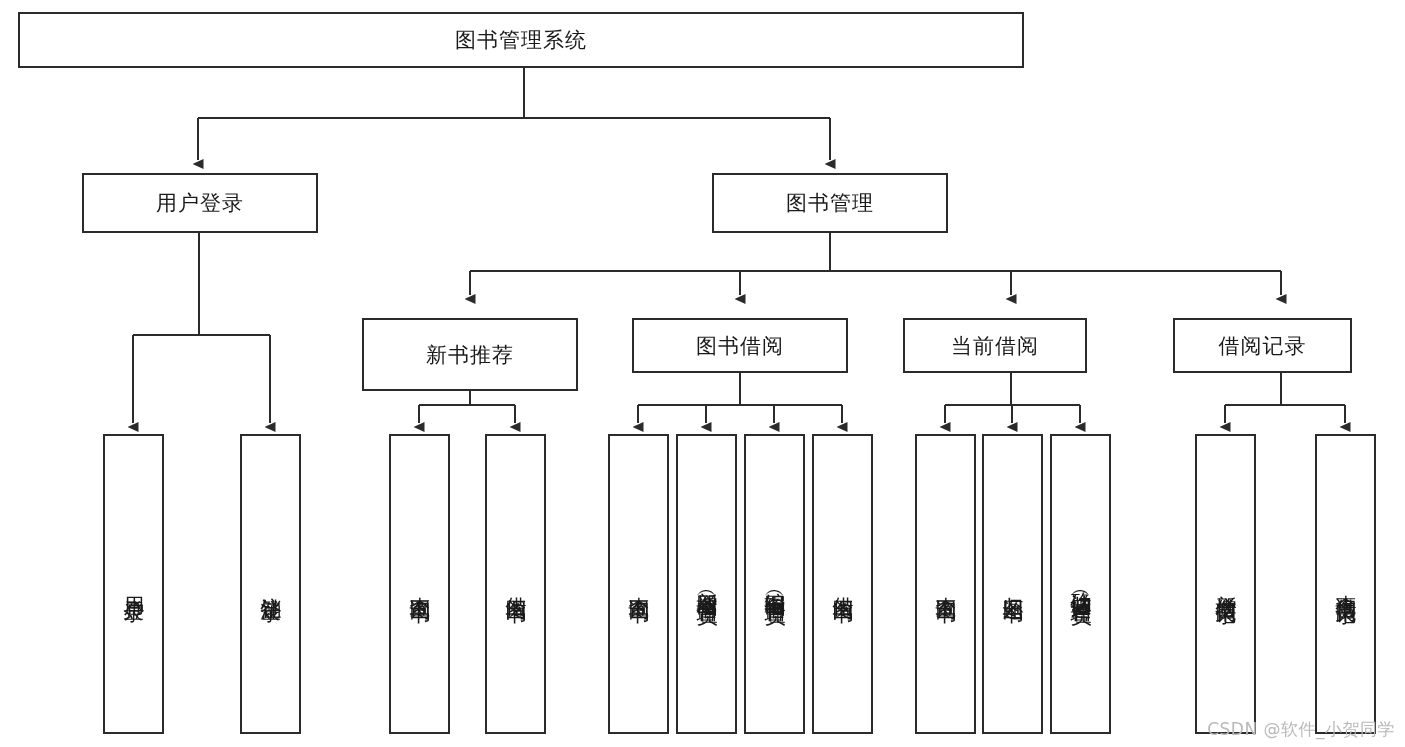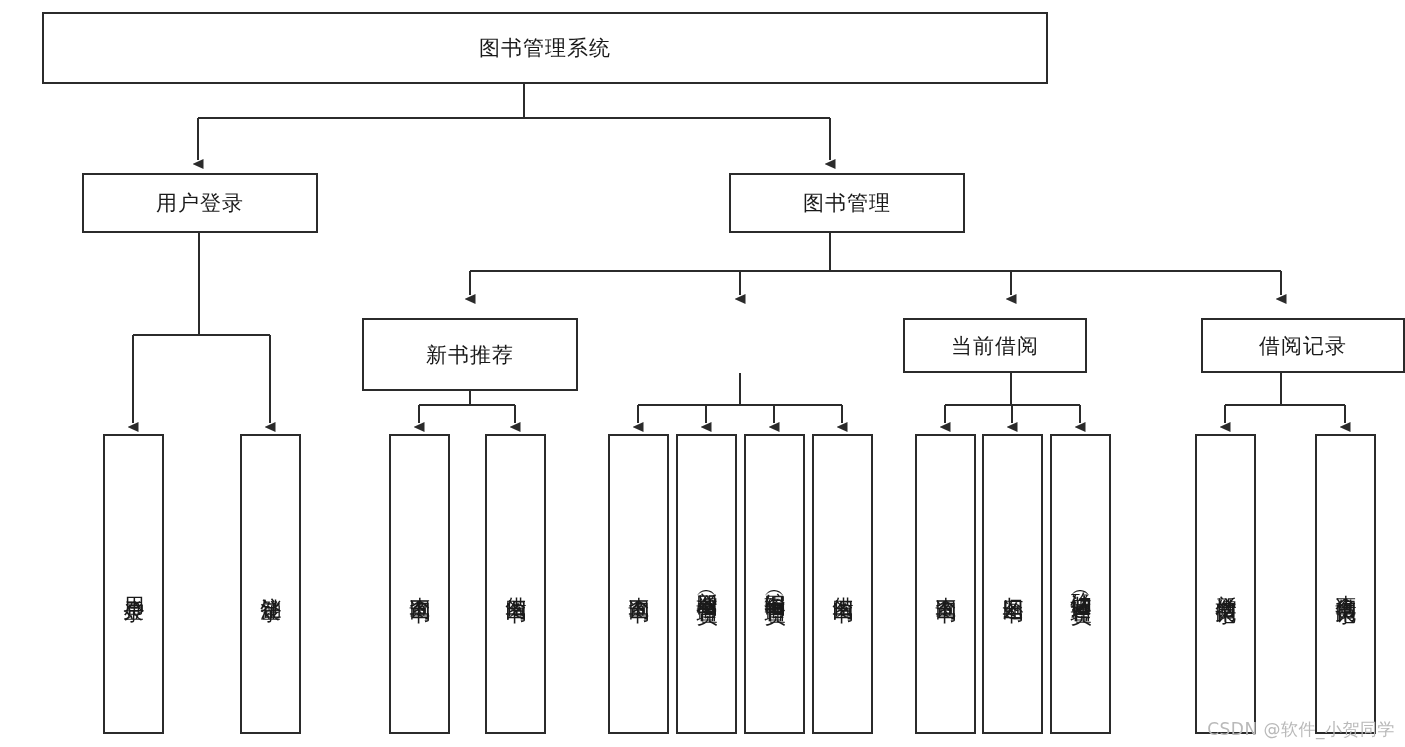--- a/index.html
+++ b/index.html
@@ -119,42 +119,45 @@
       <path d="M1012,405 L1012,423" marker-end="url(#arrow)"></path>
       <path d="M1080,405 L1080,423" marker-end="url(#arrow)"></path>
 
       <path d="M1281,373 L1281,405"></path>
       <path d="M1225,405 L1345,405"></path>
       <path d="M1225,405 L1225,423" marker-end="url(#arrow)"></path>
       <path d="M1345,405 L1345,423" marker-end="url(#arrow)"></path>
     </g>
   </svg>
 
-  <div class="node-box horizontal" style="left:18px; top:12px; width:1006px; height:72px;margin-left:24px;">
+  <div class="node-box horizontal" style="left:18px; top:12px; width:1006px; height:56px;">
     <span class="node-label">图书管理系统</span>
   </div>
 
   <div class="node-box horizontal" style="left:82px; top:173px; width:236px; height:60px;">
     <span class="node-label">用户登录</span>
   </div>
 
-  <div class="node-box horizontal" style="left:712px; top:173px; width:236px; height:60px;margin-left:17px;">
+  <div class="node-box horizontal" style="left:712px; top:173px; width:236px; height:60px;">
     <span class="node-label">图书管理</span>
   </div>
 
   <div class="node-box horizontal" style="left:362px; top:318px; width:216px; height:73px;">
     <span class="node-label">新书推荐</span>
   </div>
 
+  <div class="node-box horizontal" style="left:632px; top:318px; width:216px; height:55px;">
+    <span class="node-label">图书借阅</span>
+  </div>
 
   <div class="node-box horizontal" style="left:903px; top:318px; width:184px; height:55px;">
     <span class="node-label">当前借阅</span>
   </div>
 
-  <div class="node-box horizontal" style="left:1173px; top:318px; width:204px; height:55px;margin-left:28px;">
+  <div class="node-box horizontal" style="left:1173px; top:318px; width:179px; height:55px;">
     <span class="node-label">借阅记录</span>
   </div>
 
   <div class="node-box vertical" style="left:103px; top:434px; width:61px; height:300px;">
     <span class="node-label">用户登录</span>
   </div>
 
   <div class="node-box vertical" style="left:240px; top:434px; width:61px; height:300px;">
     <span class="node-label">注销登录</span>
   </div>

